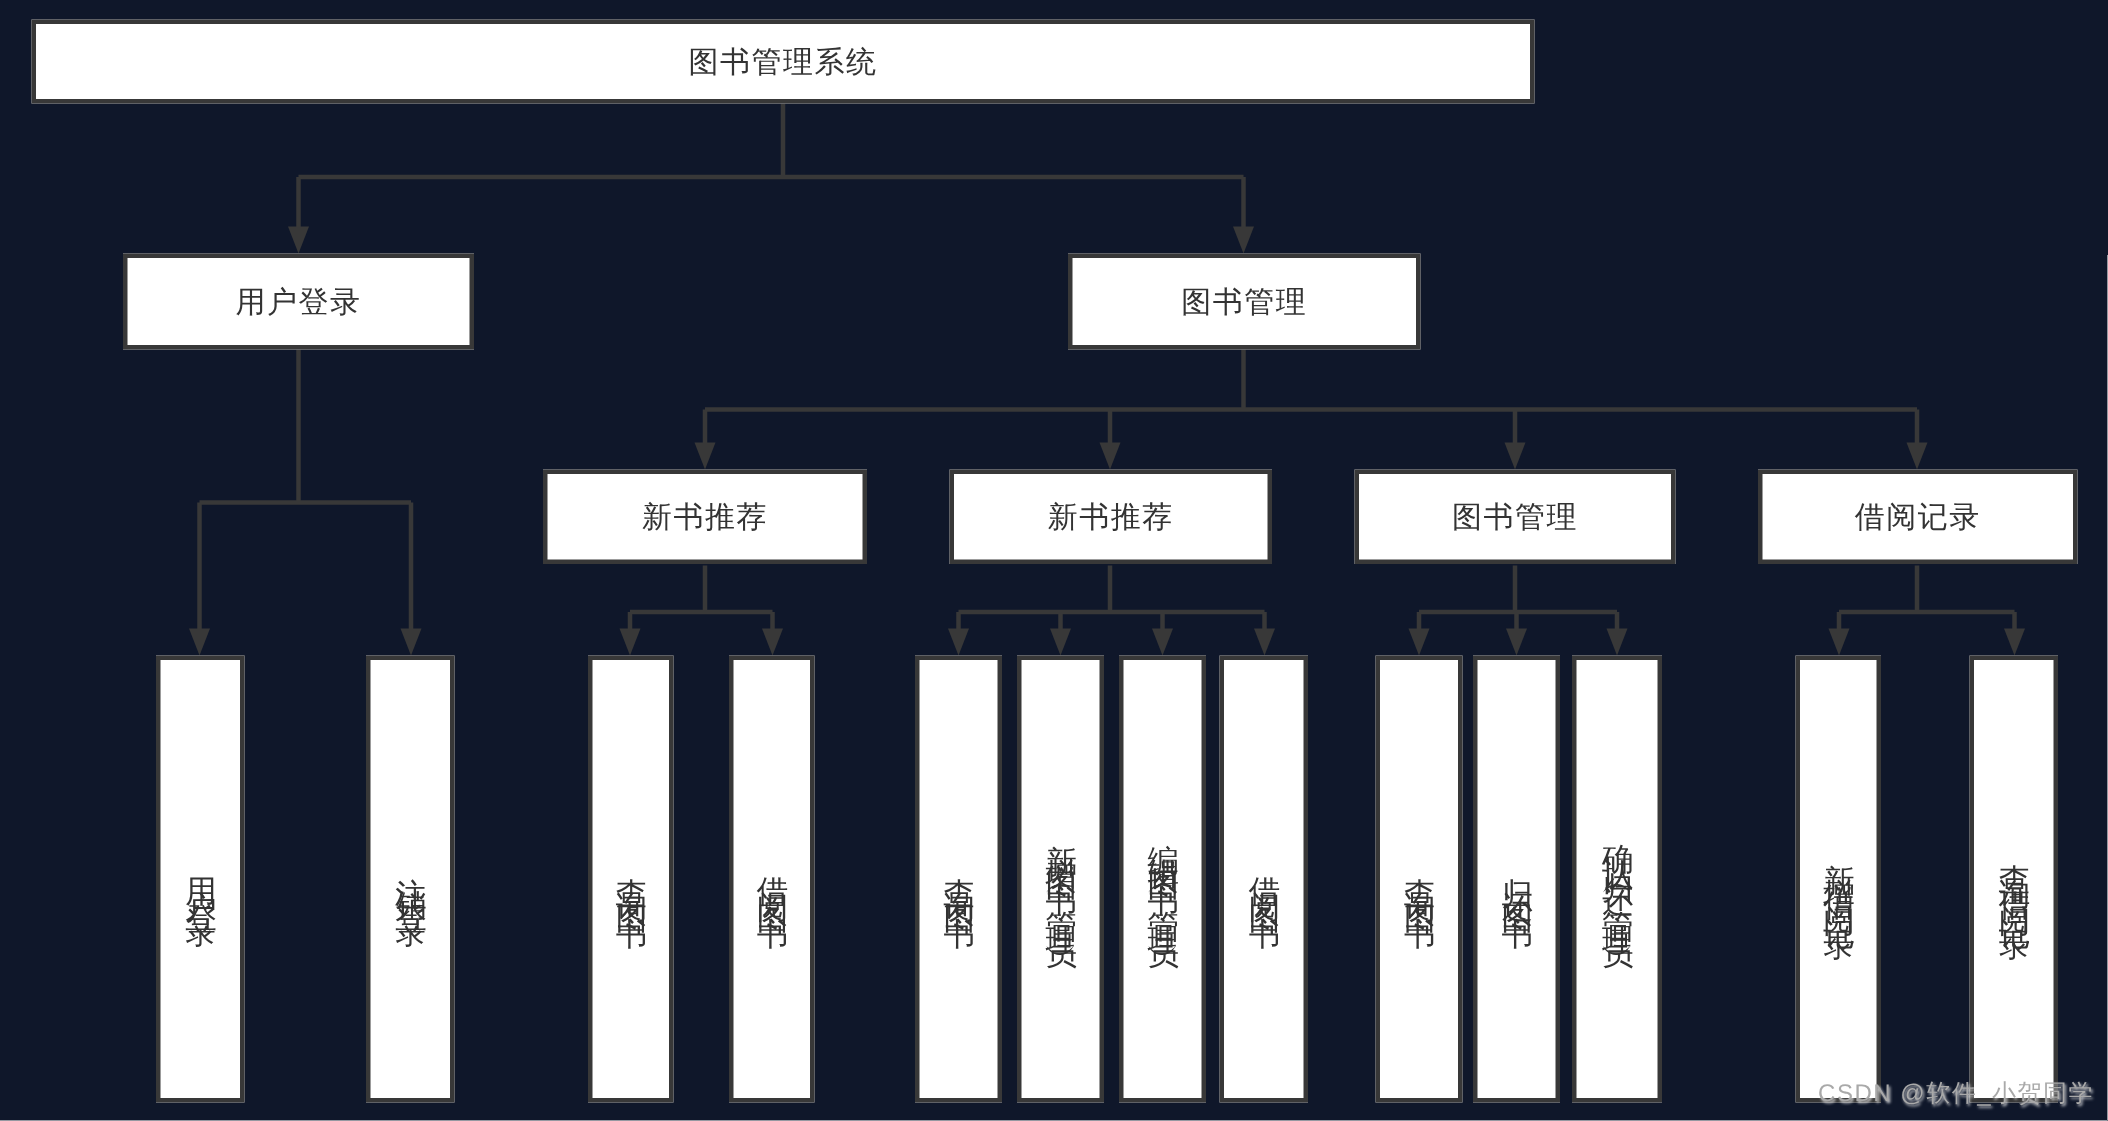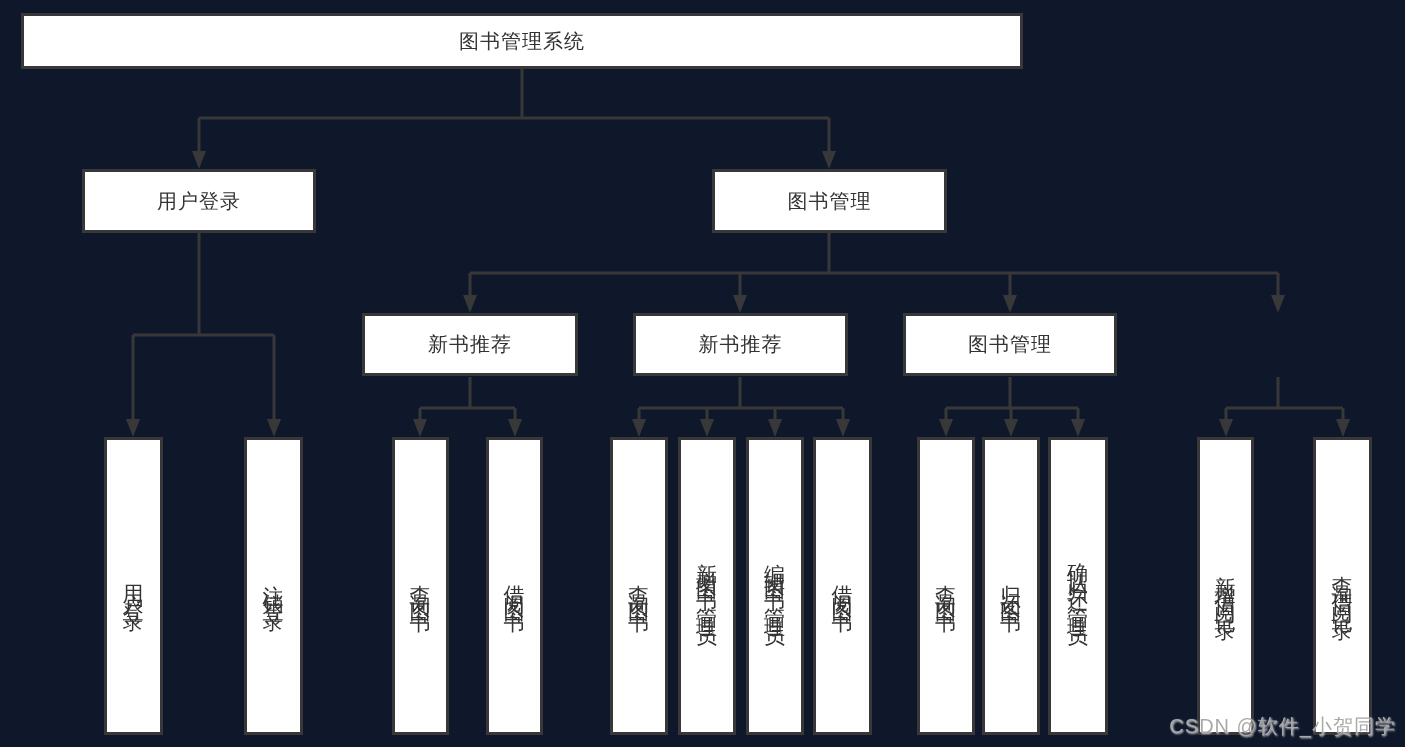--- a/index.html
+++ b/index.html
@@ -25,21 +25,21 @@
     writing-mode:vertical-rl;
     text-orientation:mixed;
     font-size:21px;
     letter-spacing:9px;
     line-height:1;
     white-space:nowrap;
   }
   .watermark{
     position:absolute;
     right:9px;bottom:7px;
-    font-size:20px;
+    font-size:16px;
     color:#a9a9a9;
     letter-spacing:1px;
     text-shadow:1px 1px 2px rgba(255,255,255,0.85);
   }
 </style>
 </head>
 <body>
 
 <div class="canvas">
 
@@ -99,20 +99,23 @@
 
   <div class="box" style="left:712px;top:169px;width:235px;height:64px">
     <span>图书管理</span>
   </div>
   <div class="box" style="left:633px;top:313px;width:215px;height:63px">
     <span>新书推荐</span>
   </div>
   <div class="box" style="left:903px;top:313px;width:214px;height:63px">
     <span>图书管理</span>
   </div>
+  <div class="box" style="left:1172px;top:313px;width:213px;height:63px">
+    <span>借阅记录</span>
+  </div>
 
   <div class="box leaf" style="left:104px;top:437px;width:59px;height:298px">
     <span>用户登录</span>
   </div>
   <div class="box leaf" style="left:244px;top:437px;width:59px;height:298px">
     <span>注销登录</span>
   </div>
 
   <div class="box leaf" style="left:392px;top:437px;width:57px;height:298px">
     <span>查询图书</span>

